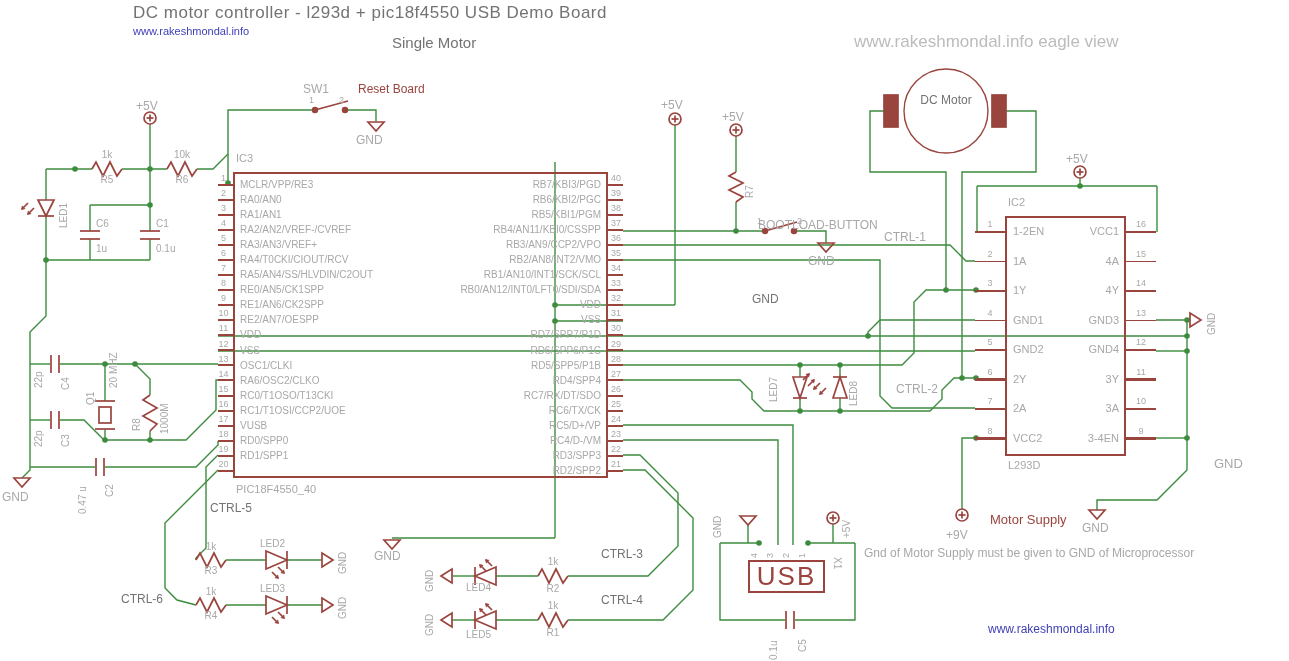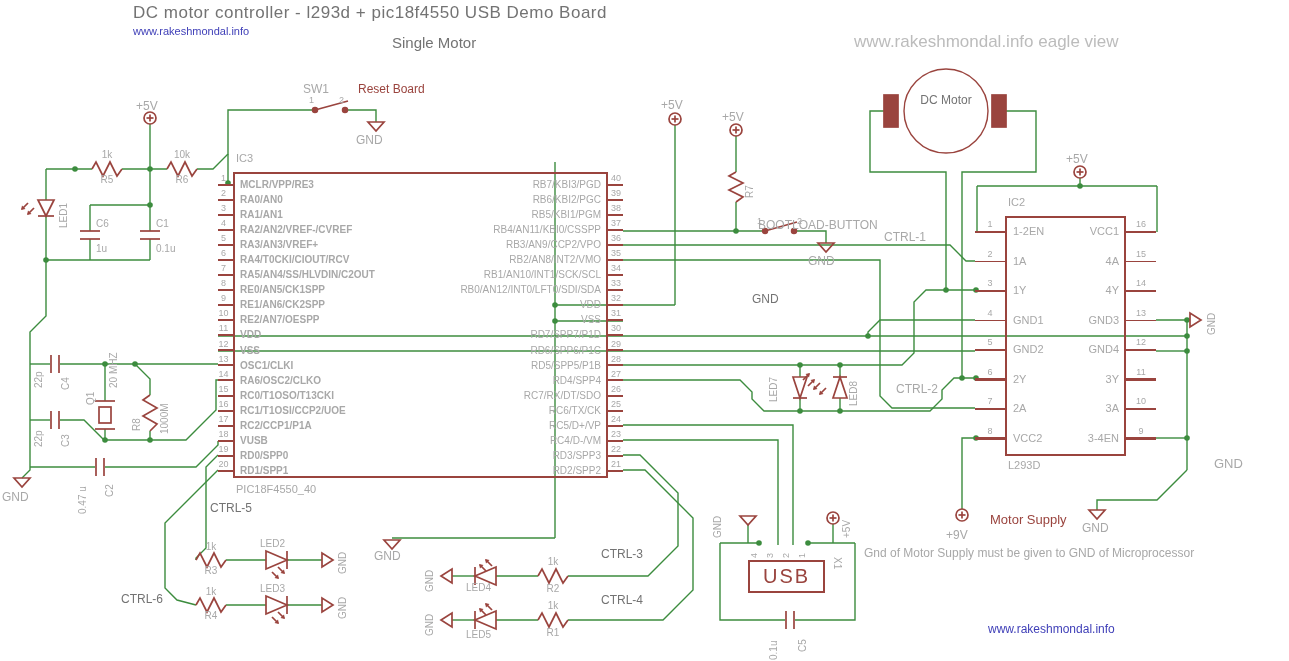--- a/index.html
+++ b/index.html
@@ -2,21 +2,21 @@
 <html><head>
 <meta charset="utf-8">
 <style>
   html,body{margin:0;padding:0;background:#fff;}
   #board{position:relative;width:1289px;height:661px;background:#fff;overflow:hidden;
          font-family:"Liberation Sans",sans-serif;color:#a8a8a8;}
   svg{position:absolute;left:0;top:0;}
   .lb{position:absolute;white-space:nowrap;line-height:1.1;}
   .g{color:#a8a8a8}.olive{color:#737373}.red{color:#9a443e}.blue{color:#4040b8}.wm{color:#bcbcbc}
   .s9{font-size:9px}.s10{font-size:10px}.s11{font-size:11px}.s12{font-size:12px}
-  .s13{font-size:13px}.s15{font-size:15px}.s17{font-size:17px}.s20{font-size:20px}
+  .s13{font-size:13px}.s15{font-size:15px}.s17{font-size:17px}.s20{font-size:26px}
   .rot{transform-origin:0 0;transform:rotate(-90deg);}
   .ctr{text-align:center}.tr{text-align:right}
   .icbox{position:absolute;border:2px solid #9a443e;box-sizing:border-box;background:transparent;}
   .pincol{position:absolute;display:flex;flex-direction:column;}
   .pincol>div{height:15.05px;line-height:15.05px;font-size:10px;}
   .pincol.ic2p>div{height:29.5px;line-height:29.5px;font-size:11px;}
   .pincol.nums>div{font-size:9px;}
   .stubs{position:absolute;}
   .usbbox{position:absolute;left:748px;top:560px;width:77px;height:33px;border:2px solid #9a443e;
           box-sizing:border-box;display:flex;align-items:center;justify-content:center;}
@@ -361,38 +361,37 @@
   <div>13</div>
   <div>14</div>
   <div>15</div>
   <div>16</div>
   <div>17</div>
   <div>18</div>
   <div>19</div>
   <div>20</div>
 </div>
 
-<div class="pincol" style="left:240px;top:177px;width:330px;font-weight:bold;">
+<div class="pincol" style="left:240px;top:177px;width:330px;">
   <div>MCLR/VPP/RE3</div>
   <div>RA0/AN0</div>
   <div>RA1/AN1</div>
   <div>RA2/AN2/VREF-/CVREF</div>
   <div>RA3/AN3/VREF+</div>
   <div>RA4/T0CKI/CIOUT/RCV</div>
   <div>RA5/AN4/SS/HLVDIN/C2OUT</div>
   <div>RE0/AN5/CK1SPP</div>
   <div>RE1/AN6/CK2SPP</div>
   <div>RE2/AN7/OESPP</div>
   <div>VDD</div>
   <div>VSS</div>
   <div>OSC1/CLKI</div>
   <div>RA6/OSC2/CLKO</div>
   <div>RC0/T1OSO/T13CKI</div>
   <div>RC1/T1OSI/CCP2/UOE</div>
-  <div>RC2/CCP1/P1A</div>
   <div>VUSB</div>
   <div>RD0/SPP0</div>
   <div>RD1/SPP1</div>
 </div>
 
 <div class="pincol nums ctr" style="left:608px;top:171px;width:16px;justify-content:flex-end;">
   <div>40</div>
   <div>39</div>
   <div>38</div>
   <div>37</div>

